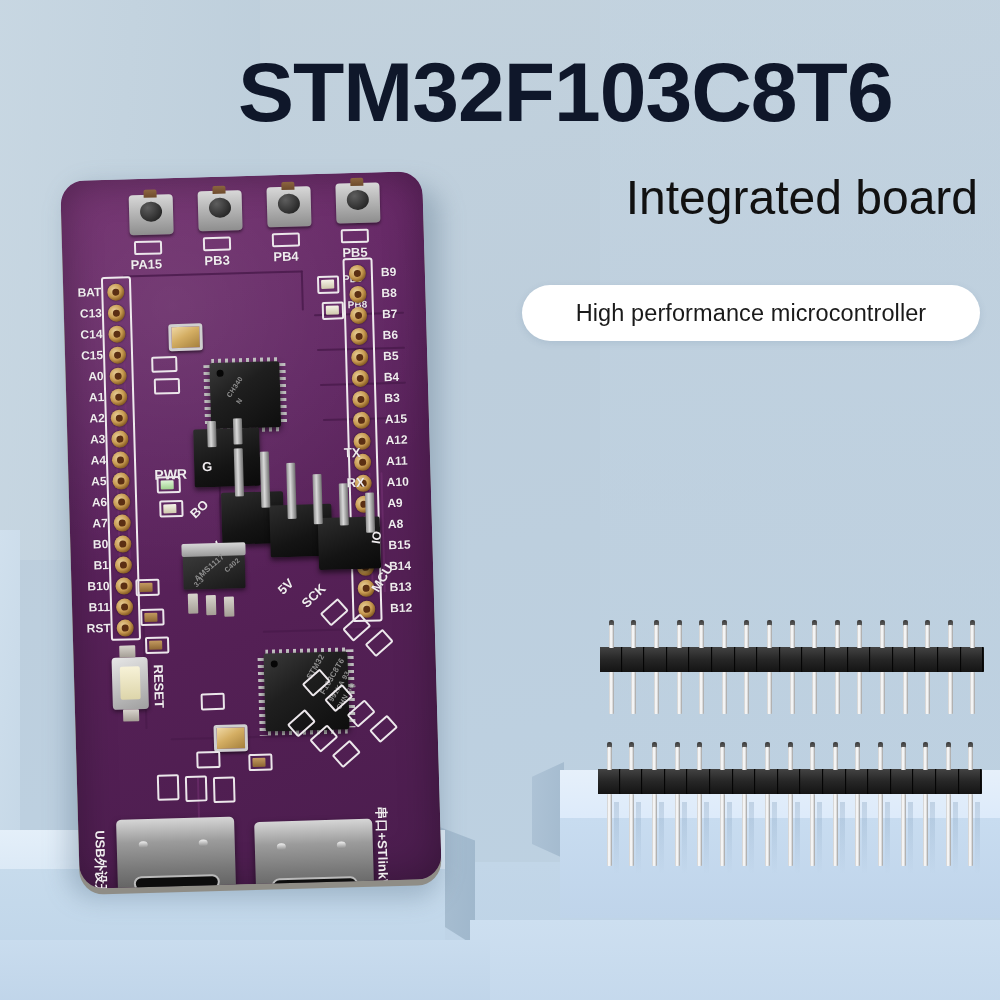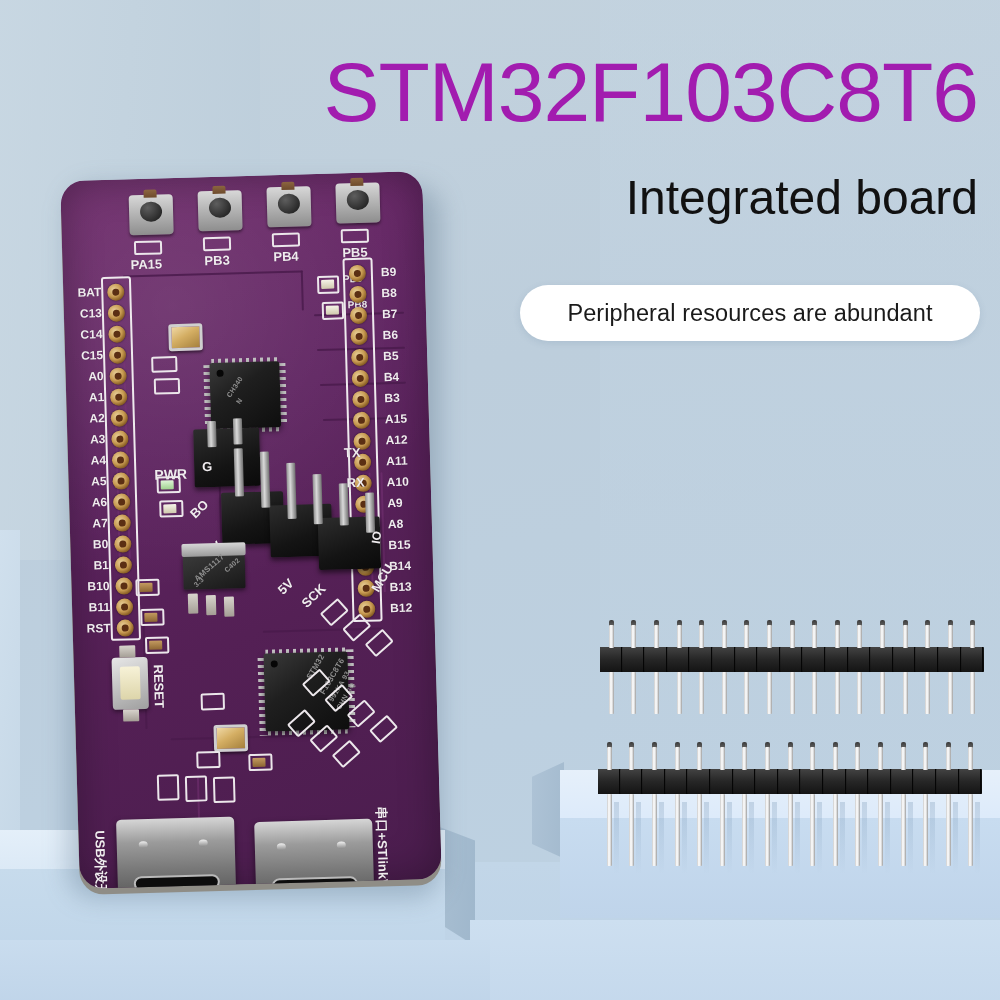--- a/index.html
+++ b/index.html
@@ -70,23 +70,22 @@
   
   .wall-accent {
     position:absolute; left:600px; top:0px; width:420px; height:790px;
     background:linear-gradient(190deg,#c4d4e1 0%, #bdd0e0 100%);
     opacity:.55;
   }
 
   
   .title {
     position:absolute; left:238px; top:48px; width:740px;
-    text-align:right;
-    font-size:84px; font-weight:400; letter-spacing:-1px;
-    color:#a21caf; line-height:1.05;
+    font-size:84px; font-weight:700; letter-spacing:-1px;
+    color:#0f172a; line-height:1.05;
     white-space:nowrap;
   }
   .subtitle {
     position:absolute; left:400px; top:170px; width:578px;
     text-align:right;
     font-size:48px; font-weight:400; color:#111;
     white-space:nowrap;
   }
 
   
@@ -320,22 +319,22 @@
   <div class="podium-main-face"></div>
 
   <div class="podium-front-right"></div>
   <div class="podium-front-left"></div>
 </div>
 
 <div class="title">STM32F103C8T6</div>
 <div class="subtitle">Integrated board</div>
 
 <div class="features">
-  <div class="pill p4">
-    <span>Peripheral resources are abundant</span>
+  <div class="pill p3">
+    <span>High performance microcontroller</span>
   </div>
 </div>
 
 <div class="hdr" id="hdr-top" style="left: 600px; top: 620px; width: 396.2px; height: 104px;">
     <div class="body" style="left: 0px; top: 27px; width: 384.2px;"></div>
     <div class="seg" style="left: 0px; top: 27px; width: 21.6px;"></div>
     <div class="pin-tip" style="left: 8.8px; top: 0px;"></div>
     <div class="pin" style="left: 8.8px; top: 5px; height: 23px;"></div>
     <div class="pin" style="left: 8.8px; top: 52px; height: 42px;"></div>
     <div class="seg" style="left: 22.6px; top: 27px; width: 21.6px;"></div>

